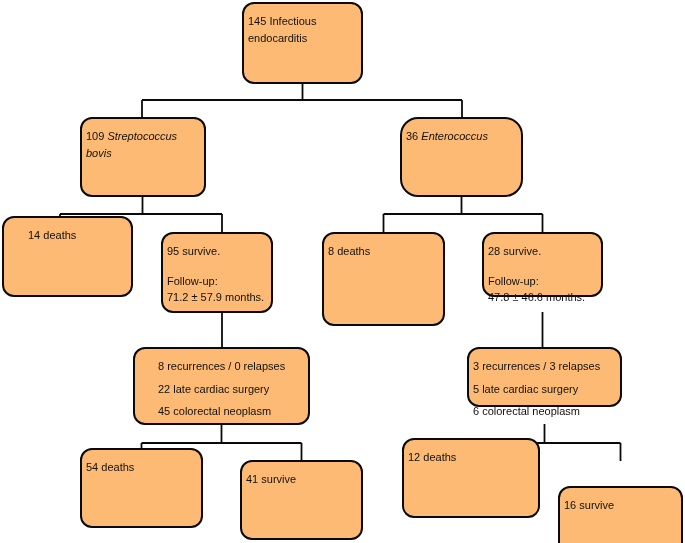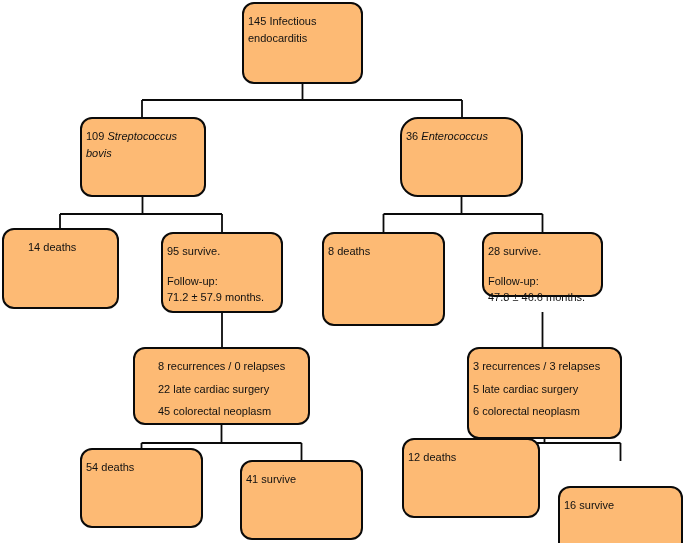--- a/index.html
+++ b/index.html
@@ -53,45 +53,45 @@
     <div class="line">endocarditis</div>
   </div>
 
   <div class="box" style="left:80px; top:117px; width:126px; height:80px;">
     <div class="line"><span>109 </span><span class="it">Streptococcus bovis</span></div>
   </div>
   <div class="box" style="left:400px; top:117px; width:123px; height:80px;border-radius:18px;">
     <div class="line"><span>36 </span><span class="it">Enterococcus</span></div>
   </div>
 
-  <div class="box" style="left:2px; top:228px; width:117px; height:81px;padding-left:24px;">
+  <div class="box" style="left:2px; top:216px; width:131px; height:81px;padding-left:24px;">
     <div class="line">14 deaths</div>
   </div>
-  <div class="box" style="left:161px; top:232px; width:122px; height:81px;">
+  <div class="box" style="left:161px; top:232px; width:112px; height:81px;">
     <div class="line">95 survive.</div>
     <div class="line"></div>
     <div class="line">Follow-up:</div>
     <div class="line">71.2 ± 57.9 months.</div>
   </div>
   <div class="box" style="left:322px; top:232px; width:123px; height:94px;">
     <div class="line">8 deaths</div>
   </div>
   <div class="box" style="left:482px; top:232px; width:121px; height:65px;">
     <div class="line">28 survive.</div>
     <div class="line"></div>
     <div class="line">Follow-up:</div>
     <div class="line">47.8 ± 46.6 months.</div>
   </div>
 
   <div class="box outcomes" style="left:133px; top:347px; width:177px; height:78px;padding-left:23px;">
     <div class="line">8 recurrences / 0 relapses</div>
     <div class="line">22 late cardiac surgery</div>
     <div class="line">45 colorectal neoplasm</div>
   </div>
-  <div class="box outcomes" style="left:467px; top:347px; width:155px; height:92px;">
+  <div class="box outcomes" style="left:467px; top:347px; width:155px; height:60px;">
     <div class="line">3 recurrences / 3 relapses</div>
     <div class="line">5 late cardiac surgery</div>
     <div class="line">6 colorectal neoplasm</div>
   </div>
 
   <div class="box" style="left:80px; top:448px; width:123px; height:80px;">
     <div class="line">54 deaths</div>
   </div>
   <div class="box" style="left:240px; top:460px; width:123px; height:80px;">
     <div class="line">41 survive</div>

